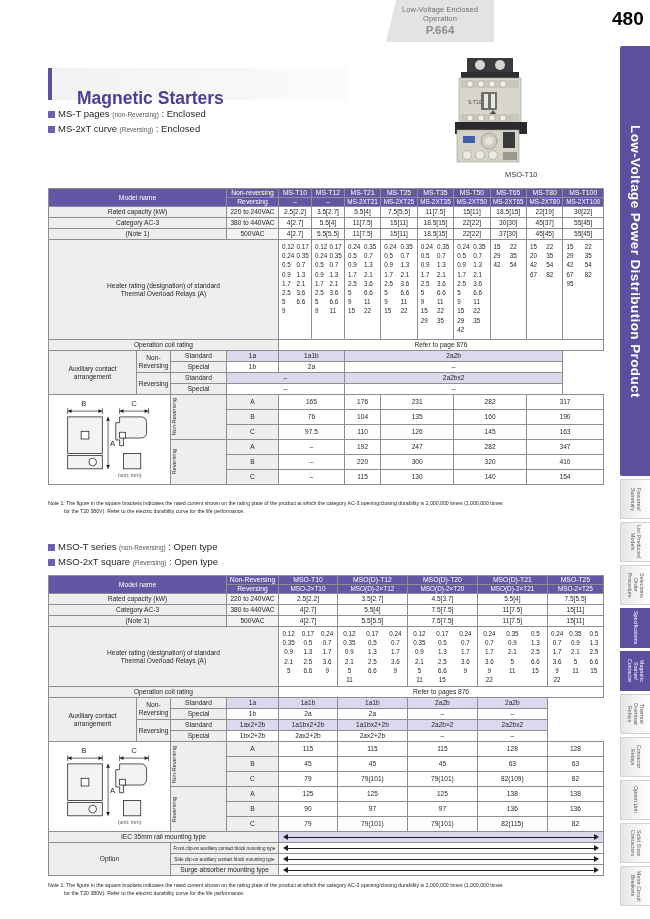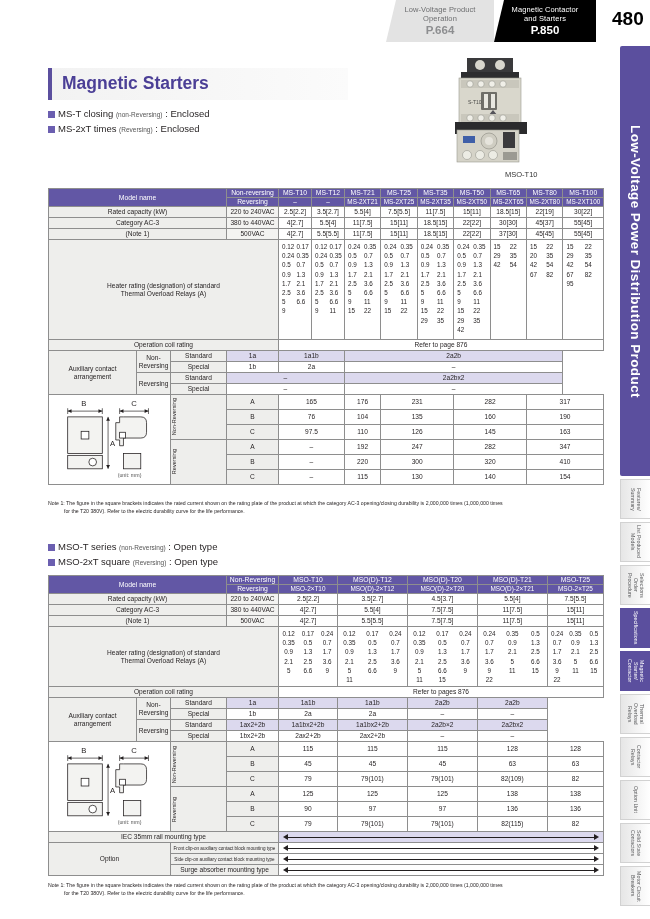--- a/index.html
+++ b/index.html
@@ -39,21 +39,21 @@
     display:flex; align-items:center; justify-content:center;
     color:#58595b;
   }
   .rtab.active { background:#5b4f9e; border-color:#5b4f9e; color:#fff; }
   .rtab span { writing-mode:vertical-rl; font-size:5.2px; line-height:6px; text-align:center; letter-spacing:.1px; }
 
   
   .title-band { position:absolute; left:48px; top:68px; width:300px; height:32px;
                 background:linear-gradient(to right,#f2f2f2,#fbfbfb); }
   .title-band:before { content:""; position:absolute; left:0; top:0; width:4px; height:32px; background:#5b4f9e; }
-  .title-band h1 { margin:0; padding:5px 0 0 14px; font-size:17.5px; font-weight:bold; color:#4b3f96; }
+  .title-band h1 { margin:15px; padding:5px 0 0 14px; font-size:17.5px; font-weight:bold; color:#4b3f96; }
 
   .serieslist { position:absolute; left:48px; top:108px; font-size:9.5px; color:#231f20; }
   .serieslist div { margin-bottom:2px; line-height:12px; }
   .sq { display:inline-block; width:7px; height:7px; background:#6b5fb0; margin-right:3px; vertical-align:-1px; }
   .small-paren { font-size:6.5px; color:#555; }
 
   
   .photo { position:absolute; left:437px; top:56px; width:110px; height:112px; }
   .photo-cap { position:absolute; left:505px; top:170px; font-size:7.5px; color:#333; }
 
@@ -84,28 +84,23 @@
     border-right:5px solid #231f20; border-top:3px solid transparent; border-bottom:3px solid transparent;
   }
   .note { position:absolute; font-size:5.2px; line-height:7.5px; color:#231f20; }
   .note .ind { display:block; padding-left:16px; }
 </style>
 </head>
 <body>
 
 <div class="top-tabs">
   <div class="ttab ttab-grey">
-    <div class="l1">Low-Voltage Product</div>
+    <div class="l1">Low-Voltage Enclosed</div>
     <div class="l1">Operation</div>
     <div class="pg">P.664</div>
-  </div>
-  <div class="ttab ttab-black">
-    <div class="l1">Magnetic Contactor</div>
-    <div class="l1">and Starters</div>
-    <div class="pg">P.850</div>
   </div>
 </div>
 <div class="pageno">480</div>
 
 <div class="rail">
   <div class="rail-main">
     <span>Low-Voltage Power Distribution Product</span>
   </div>
   <div id="rail-tabs">
       <div class="rtab">
@@ -139,22 +134,22 @@
      <span>Motor Circuit Breakers</span>
    </div>
     </div>
 </div>
 
 <div class="title-band">
   <h1>Magnetic Starters</h1>
 </div>
 
 <div class="serieslist">
-  <div><span class="sq"></span><span>MS-T closing</span> <span class="small-paren">(non-Reversing)</span> <span>: Enclosed</span></div>
-  <div><span class="sq"></span><span>MS-2xT times</span> <span class="small-paren">(Reversing)</span> <span>: Enclosed</span></div>
+  <div><span class="sq"></span><span>MS-T pages</span> <span class="small-paren">(non-Reversing)</span> <span>: Enclosed</span></div>
+  <div><span class="sq"></span><span>MS-2xT curve</span> <span class="small-paren">(Reversing)</span> <span>: Enclosed</span></div>
 </div>
 
 <svg class="photo" viewBox="0 0 110 112">
   <rect x="30" y="2" width="46" height="16" fill="#3a3a3c"></rect>
   <circle cx="43" cy="9" r="5" fill="#d8d6cd"></circle>
     <circle cx="63" cy="9" r="5" fill="#d8d6cd"></circle>
   <rect x="24" y="16" width="58" height="12" fill="#2e2e30"></rect>
   <rect x="22" y="22" width="62" height="46" fill="#d9d7cc" stroke="#9a998f" stroke-width="0.6"></rect>
   <rect x="24" y="24" width="58" height="8" fill="#c9c7bc"></rect>
   <circle cx="33" cy="28" r="3.2" fill="#f0efe8" stroke="#8b8a82" stroke-width="0.5"></circle>

